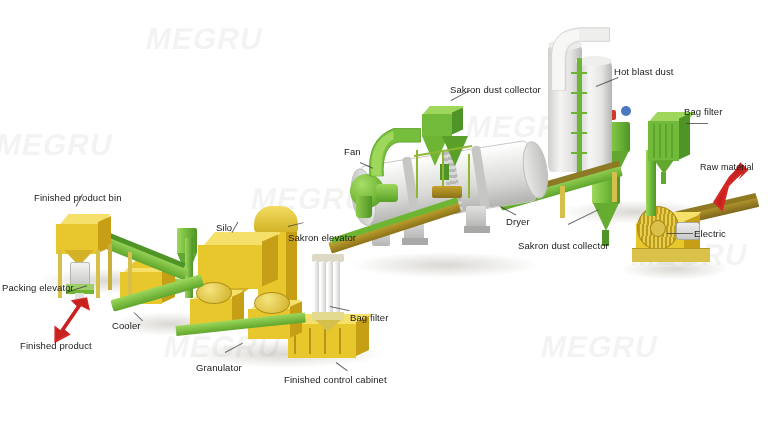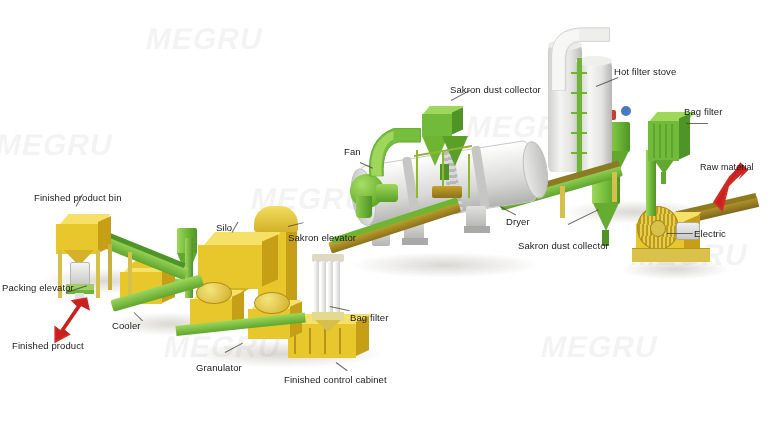--- a/index.html
+++ b/index.html
@@ -126,21 +126,21 @@
   </svg>
 
   <div style="position:absolute;left:577px;top:58px;width:5px;height:118px;background:#6fb534;"></div>
   <div style="position:absolute;left:571px;top:72px;width:16px;height:2px;background:#6fb534;"></div>
   <div style="position:absolute;left:571px;top:92px;width:16px;height:2px;background:#6fb534;"></div>
   <div style="position:absolute;left:571px;top:112px;width:16px;height:2px;background:#6fb534;"></div>
   <div style="position:absolute;left:571px;top:132px;width:16px;height:2px;background:#6fb534;"></div>
   <div style="position:absolute;left:571px;top:152px;width:16px;height:2px;background:#6fb534;"></div>
 
   <div class="lead" style="left:596px;top:86px;width:24px;transform:rotate(-22deg);"></div>
-  <div class="lbl" style="left:614px;top:66px;">Hot filter stove</div>
+  <div class="lbl" style="left:614px;top:66px;">Hot blast dust</div>
 
   <div style="position:absolute;left:592px;top:178px;width:30px;height:70px;">
     <div style="position:absolute;left:0;top:0;width:28px;height:26px;border-radius:2px;background:linear-gradient(90deg,#9ed75c,#74bd3c 48%,#4f9426);"></div>
     <div style="position:absolute;left:1px;top:25px;width:0;height:0;border-left:13px solid transparent;border-right:13px solid transparent;border-top:28px solid #66ac30;"></div>
     <div style="position:absolute;left:10px;top:52px;width:7px;height:16px;background:#4f9426;"></div>
   </div>
   <div class="lead" style="left:568px;top:224px;width:34px;transform:rotate(-26deg);"></div>
   <div class="lbl" style="left:518px;top:240px;">Sakron dust collector</div>
 
   <div style="position:absolute;left:500px;top:198px;width:126px;height:13px;
@@ -335,15 +335,15 @@
     <div style="position:absolute;left:0px;top:28px;width:28px;height:4px;background:#6fb534;"></div>
     <div style="position:absolute;left:9px;top:31px;width:9px;height:10px;background:#e0e0de;"></div>
   </div>
   <div class="lead" style="left:66px;top:292px;width:22px;transform:rotate(-18deg);"></div>
   <div class="lbl" style="left:2px;top:282px;">Packing elevator</div>
 
   <svg class="arrow" viewBox="0 0 70 80" style="left:44px;top:294px;width:52px;height:60px;">
     <path d="M58 4 L62 22 L50 16 L28 48 L36 54 L14 66 L14 42 L22 48 L44 16 L36 8 Z" fill="#d42a26"></path>
     <path d="M57 6 L60 20 L50 15 L27 47 L33 52 L16 62 L16 44 L22 49 L45 15 L38 10 Z" fill="#c7221f"></path>
   </svg>
-  <div class="lbl" style="left:12px;top:340px;">Finished product</div>
+  <div class="lbl" style="left:20px;top:340px;">Finished product</div>
 
 </div>
 
 </body></html>

